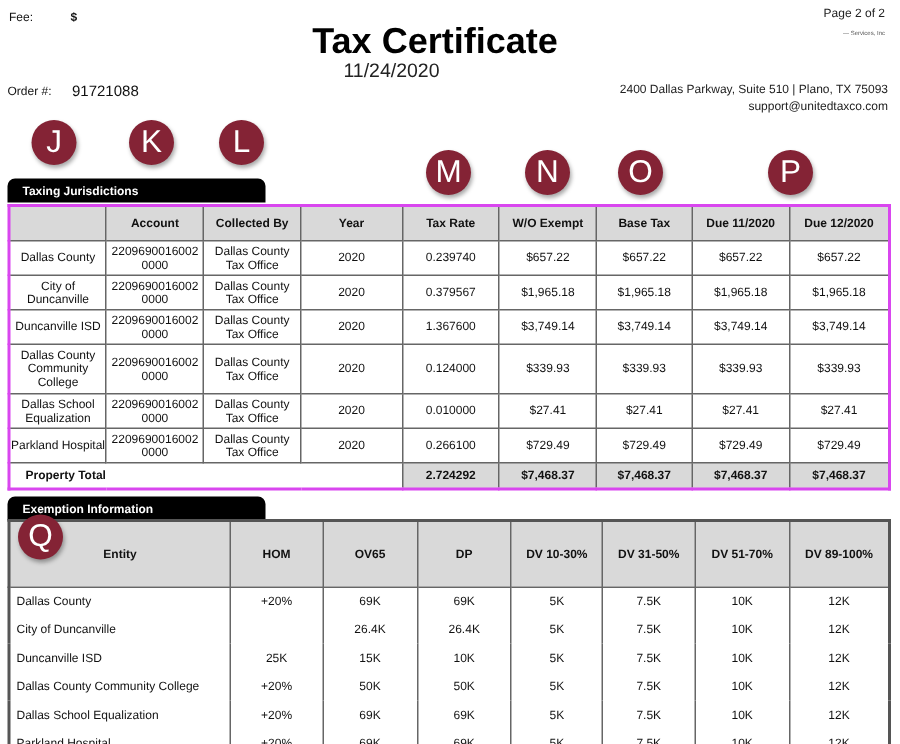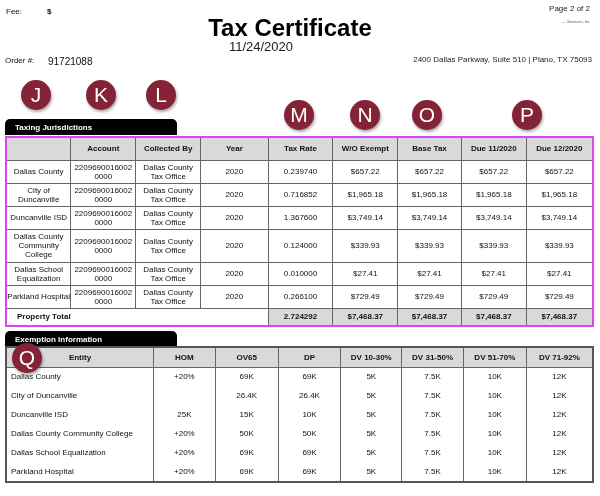--- a/index.html
+++ b/index.html
@@ -23,41 +23,42 @@
   .tab { background: #000; color: #fff; font-size: 8px; font-weight: bold; padding: 4px 0 0 10px; border-radius: 5px 5px 0 0; height: 16px; width: 172px; }
   table { border-collapse: collapse; position: absolute; }
   .juris { left: 5px; top: 136px; width: 589px; border: 2px solid #d946ef; }
   .juris td, .juris th { border: 1px solid #666; font-size: 8px; text-align: center; line-height: 9px; }
   .juris th { background: #d9d9d9; font-weight: bold; height: 23px; }
   .juris td { height: 23px; }
   .juris tr.tall td { height: 33px; }
   .juris tr.total td { background: #d9d9d9; font-weight: bold; height: 18px; }
   .juris tr.total td.lbl { background: #fff; text-align: left; padding-left: 10px; margin-top: 40px; }
   .exempt { left: 5px; top: 346px; width: 589px; border: 2px solid #555; }
-  .exempt th { background: #d9d9d9; font-weight: bold; font-size: 8px; height: 20px; border: 1px solid #666; }
+  .exempt th { background: #d9d9d9; font-weight: bold; font-size: 8px; height: 44px; border: 1px solid #666; }
   .exempt td { font-size: 8px; text-align: center; height: 19px; border-left: 1px solid #666; border-right: 1px solid #666; }
   .exempt td.ent { text-align: left; padding-left: 4px; }
   .exempt tr.last td { height: 20px; }
 </style>
 </head>
 <body>
 
 <div class="abs fee-label">Fee:</div>
 <div class="abs fee-val">$</div>
 <div class="abs order-label">Order #:</div>
 <div class="abs order-val">91721088</div>
 <div class="abs title"><span class="title-inner">Tax Certificate</span></div>
 <div class="abs date">11/24/2020</div>
 <div class="abs page">Page 2 of 2</div>
 
 <div class="abs logo">
   <div class="logo-sub">— Services, Inc</div>
 </div>
 <div class="abs addr">
   <div>2400 Dallas Parkway, Suite 510 | Plano, TX 75093</div>
+  <div>support@unitedtaxco.com</div>
 </div>
 
 <div class="abs marker" style="left:21px;top:80px">J</div>
 <div class="abs marker" style="left:86px;top:80px">K</div>
 <div class="abs marker" style="left:146px;top:80px">L</div>
 <div class="abs marker" style="left:284px;top:100px">M</div>
 <div class="abs marker" style="left:350px;top:100px">N</div>
 <div class="abs marker" style="left:412px;top:100px">O</div>
 <div class="abs marker" style="left:512px;top:100px">P</div>
 
@@ -95,21 +96,21 @@
     <td>$657.22</td>
     <td>$657.22</td>
     <td>$657.22</td>
     <td>$657.22</td>
   </tr>
   <tr>
     <td>City of Duncanville</td>
     <td>2209690016002 0000</td>
     <td>Dallas County Tax Office</td>
     <td>2020</td>
-    <td>0.716852</td>
+    <td>0.379567</td>
     <td>$1,965.18</td>
     <td>$1,965.18</td>
     <td>$1,965.18</td>
     <td>$1,965.18</td>
   </tr>
   <tr>
     <td>Duncanville ISD</td>
     <td>2209690016002 0000</td>
     <td>Dallas County Tax Office</td>
     <td>2020</td>
@@ -177,21 +178,21 @@
   </colgroup>
   <tbody>
       <tr>
     <th>Entity</th>
     <th>HOM</th>
     <th>OV65</th>
     <th>DP</th>
     <th>DV 10-30%</th>
     <th>DV 31-50%</th>
     <th>DV 51-70%</th>
-    <th>DV 71-92%</th>
+    <th>DV 89-100%</th>
   </tr>
   <tr>
     <td class="ent">Dallas County</td>
     <td>+20%</td>
     <td>69K</td>
     <td>69K</td>
     <td>5K</td>
     <td>7.5K</td>
     <td>10K</td>
     <td>12K</td>

